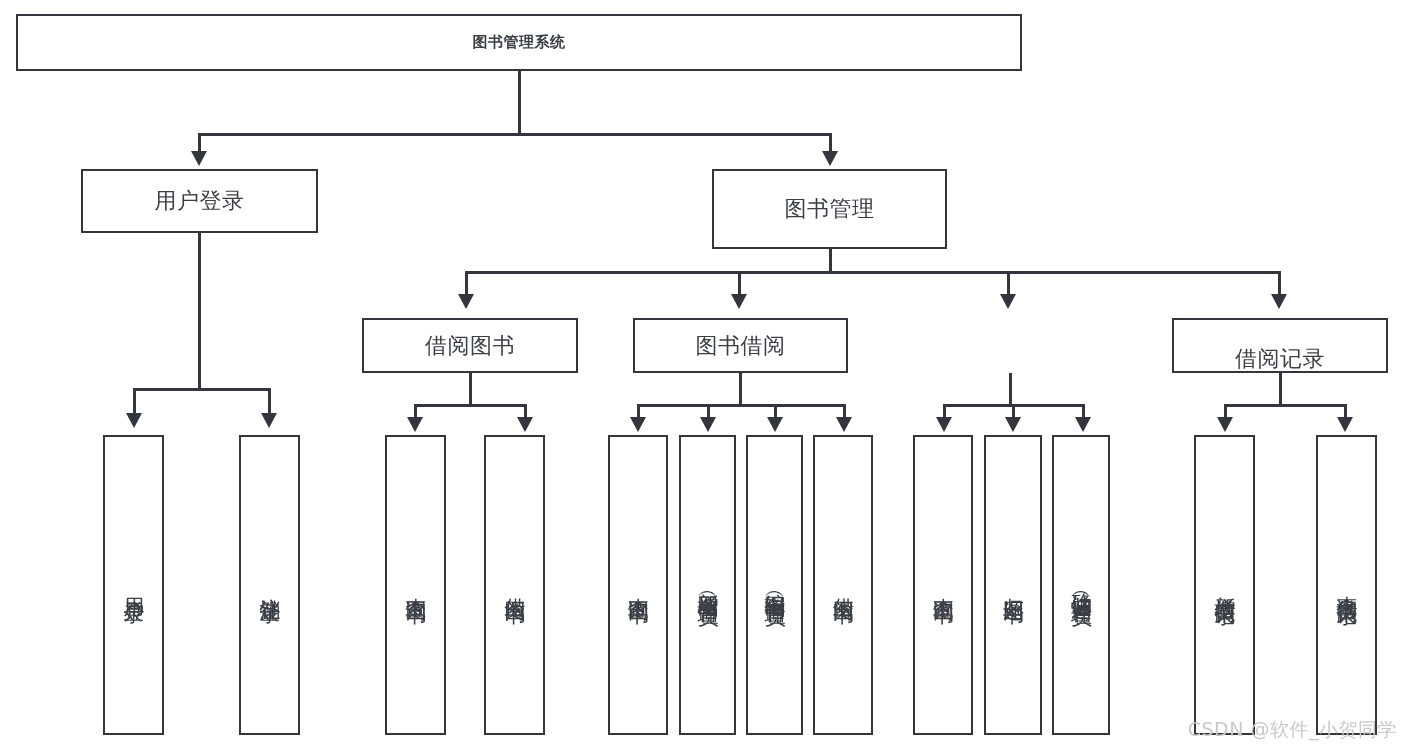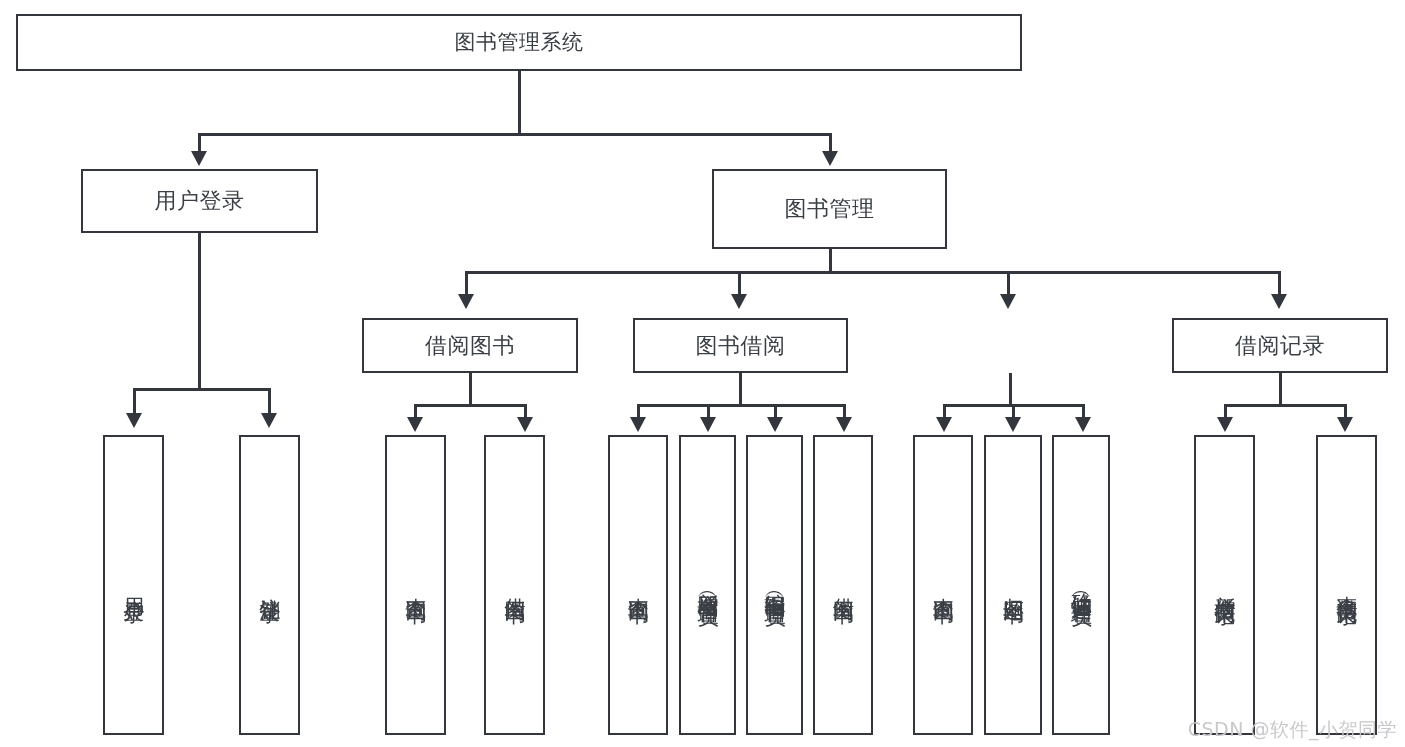--- a/index.html
+++ b/index.html
@@ -33,21 +33,21 @@
     z-index: 3;
   }
   .node .label {
     font-size: 22px;
     line-height: 1.15;
     letter-spacing: 0.5px;
     white-space: nowrap;
     color: #3a3f45;
   }
   
-  #node-root .label { font-size: 21px; }
+  #node-root .label { font-size: 15px; font-weight: bold; }
 
   
   .leaf {
     position: absolute;
     box-sizing: border-box;
     background: #ffffff;
     border: 2.5px solid #33373d;
     display: flex;
     align-items: center;
     justify-content: center;
@@ -142,21 +142,21 @@
   <div class="arrow" style="left:1000px; top:294px;"></div>
   <div class="vline" style="left:1278px; top:271px; height:25px;"></div>
   <div class="arrow" style="left:1271px; top:294px;"></div>
 
   <div class="node" style="left:362px; top:318px; width:216px; height:55px;">
     <span class="label">借阅图书</span>
   </div>
   <div class="node" style="left:633px; top:318px; width:215px; height:55px;">
     <span class="label">图书借阅</span>
   </div>
-  <div class="node" style="left:1172px; top:318px; width:216px; height:55px;">
+  <div class="node" style="left:1172px; top:318px; width:216px; height:55px;align-items:flex-end;">
     <span class="label">借阅记录</span>
   </div>
 
   <div class="vline" style="left:469px; top:373px; height:33px;"></div>
   <div class="hline" style="left:414px; top:404px; width:112px;"></div>
   <div class="vline" style="left:414px; top:404px; height:14px;"></div>
   <div class="arrow" style="left:407px; top:417px;"></div>
   <div class="vline" style="left:524px; top:404px; height:14px;"></div>
   <div class="arrow" style="left:517px; top:417px;"></div>
 

